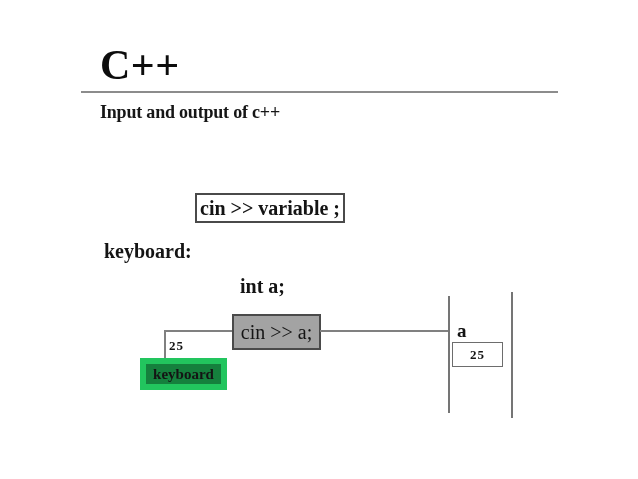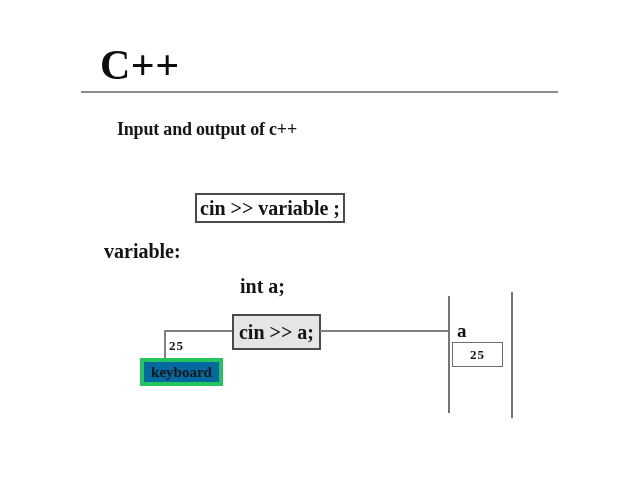--- a/index.html
+++ b/index.html
@@ -31,21 +31,21 @@
   .title-rule {
     left: 81px;
     top: 91px;
     width: 477px;
     height: 2px;
     background: #8c8c8c;
   }
   .subtitle {
     left: 100px;
     top: 102px;
-    margin: 17px;
+    margin: 0;
     font-size: 18px;
     font-weight: bold;
     letter-spacing: -0.2px;
     color: #161616;
   }
 
   .syntax-box {
     left: 195px;
     top: 193px;
     width: 146px;
@@ -80,43 +80,43 @@
   .conn-right-h { left: 320px; top: 330px; width: 130px; height: 2px; }
   .vline-1 { left: 448px; top: 296px; width: 2px; height: 117px; background: #757575; }
   .vline-2 { left: 511px; top: 292px; width: 2px; height: 126px; background: #757575; }
 
   .stmt-box {
     left: 232px;
     top: 314px;
     width: 85px;
     height: 32px;
     border: 2px solid #4a4a4a;
-    background: #e5e5e5;
+    background: #a3a3a3;
     display: flex;
     align-items: center;
     justify-content: center;
     font-size: 20px;
-    font-weight: bold;
+    font-weight: normal;
     white-space: nowrap;
   }
 
   .input-value {
     left: 169px;
     top: 338px;
     font-size: 13px;
     font-weight: bold;
     letter-spacing: 1px;
   }
   .keyboard-box {
     left: 140px;
     top: 358px;
     width: 75px;
     height: 20px;
-    border: 4px solid #22c55e;
-    background: #0369a1;
+    border: 6px solid #22c55e;
+    background: #15803d;
     display: flex;
     align-items: center;
     justify-content: center;
     font-size: 15px;
     font-weight: bold;
   }
 
   .var-label {
     left: 457px;
     top: 320px;
@@ -144,21 +144,21 @@
 <div class="slide">
 
   <h1 class="abs title">C++</h1>
 
   <div class="abs title-rule"></div>
 
   <h2 class="abs subtitle">Input and output of c++</h2>
 
   <div class="abs syntax-box">cin &gt;&gt; variable ;</div>
 
-  <div class="abs example-heading">variable:</div>
+  <div class="abs example-heading">keyboard:</div>
 
   <div class="abs declaration">int a;</div>
 
   <div class="abs line conn-left-h"></div>
 
   <div class="abs line conn-left-v"></div>
 
   <div class="abs input-value">25</div>
 
   <div class="abs keyboard-box">keyboard</div>

